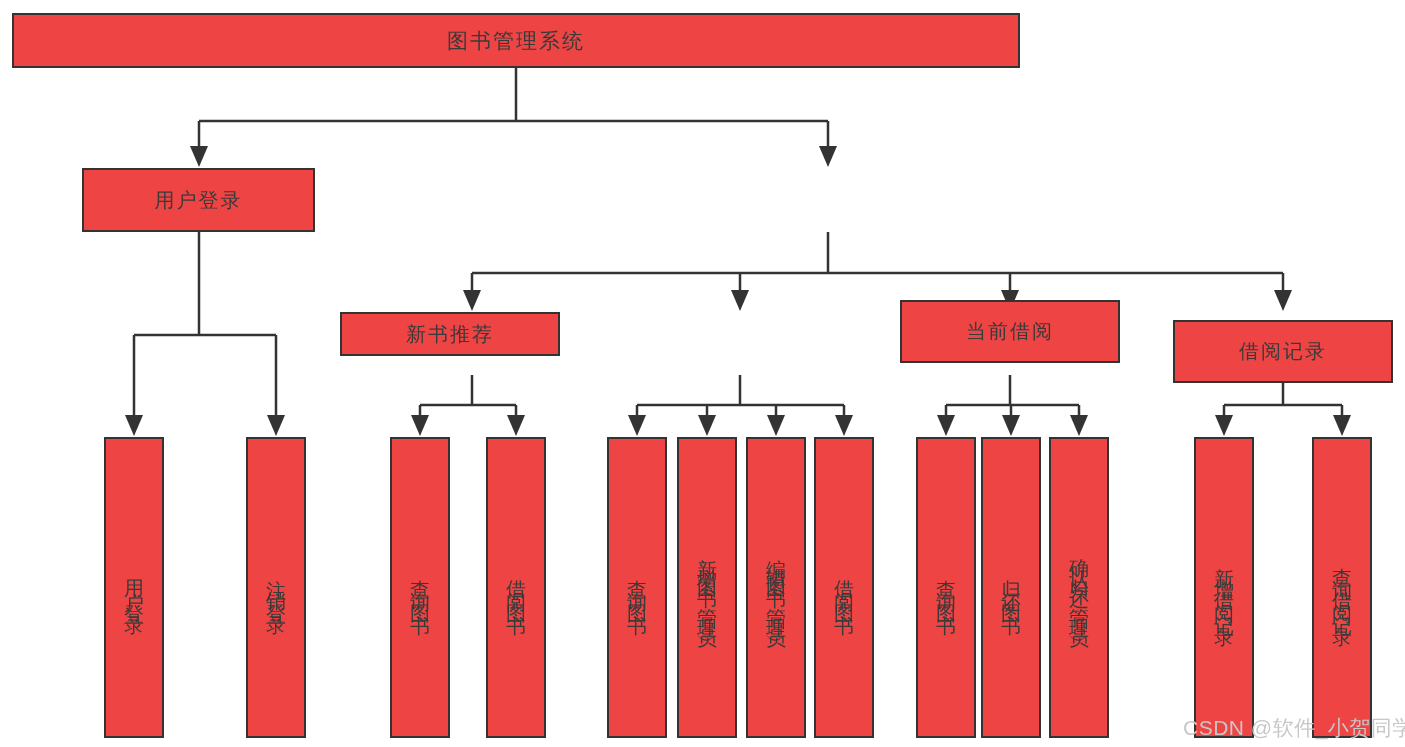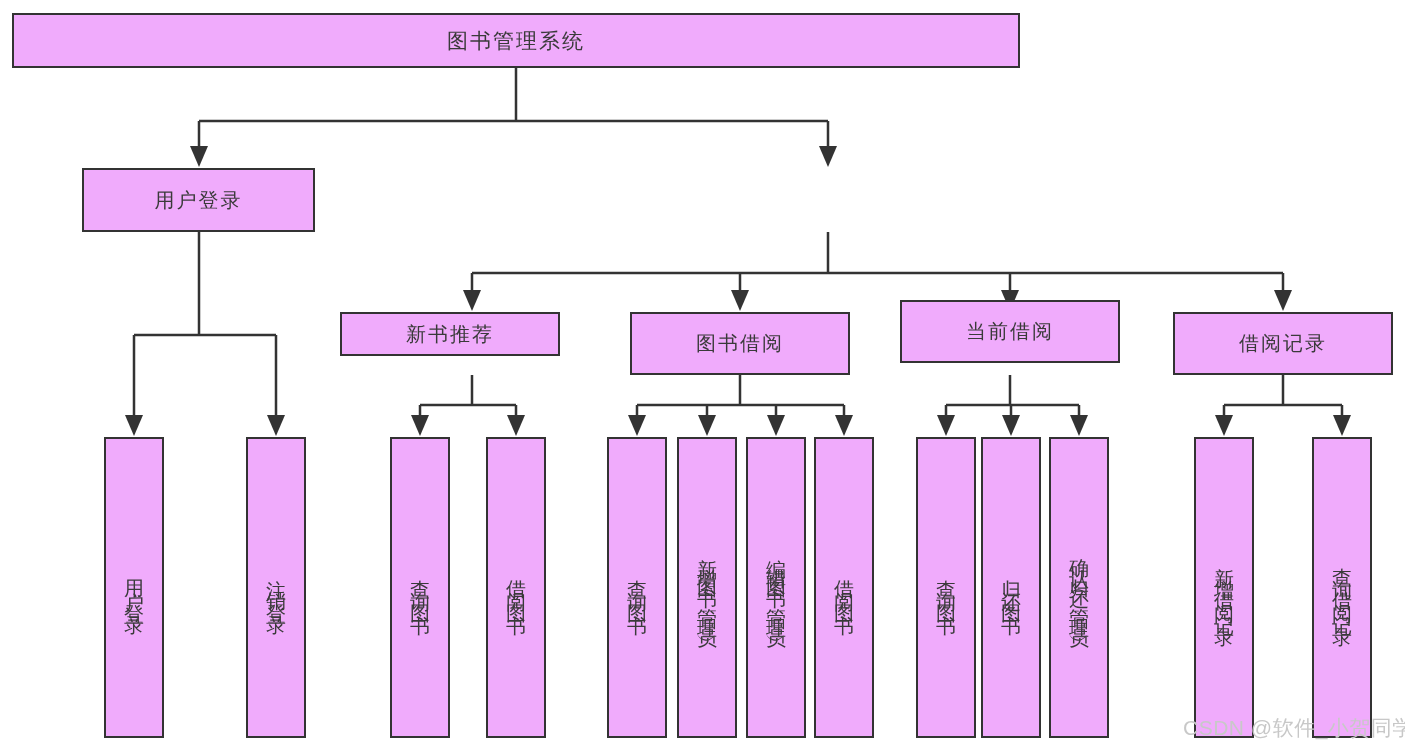--- a/index.html
+++ b/index.html
@@ -31,21 +31,21 @@
     stroke: var(--line);
     stroke-width: 2.5;
     fill: none;
   }
   .connectors polygon {
     fill: var(--line);
     stroke: none;
   }
   .box {
     position: absolute;
-    background: #f0abfc;
+    background: #ef4444;
     border: 2.5px solid var(--box-border);
     display: flex;
     align-items: center;
     justify-content: center;
     color: var(--text);
     z-index: 2;
   }
   .h-label {
     font-size: 20px;
     letter-spacing: 2px;
@@ -119,27 +119,24 @@
     <span class="h-label root-label">图书管理系统</span>
   </div>
 
   <div class="box" style="left:82px;top:168px;width:233px;height:64px">
     <span class="h-label">用户登录</span>
   </div>
 
   <div class="box" style="left:340px;top:312px;width:220px;height:44px">
     <span class="h-label">新书推荐</span>
   </div>
-  <div class="box" style="left:630px;top:312px;width:220px;height:63px">
-    <span class="h-label">图书借阅</span>
-  </div>
   <div class="box" style="left:900px;top:300px;width:220px;height:63px">
     <span class="h-label">当前借阅</span>
   </div>
-  <div class="box" style="left:1173px;top:312px;width:220px;height:63px">
+  <div class="box" style="left:1173px;top:320px;width:220px;height:63px">
     <span class="h-label">借阅记录</span>
   </div>
 
   <div class="box leaf" style="left:104px;top:437px;width:60px;height:301px">
     <span class="v-label">用户登录</span>
   </div>
   <div class="box leaf" style="left:246px;top:437px;width:60px;height:301px">
     <span class="v-label">注销登录</span>
   </div>
 

